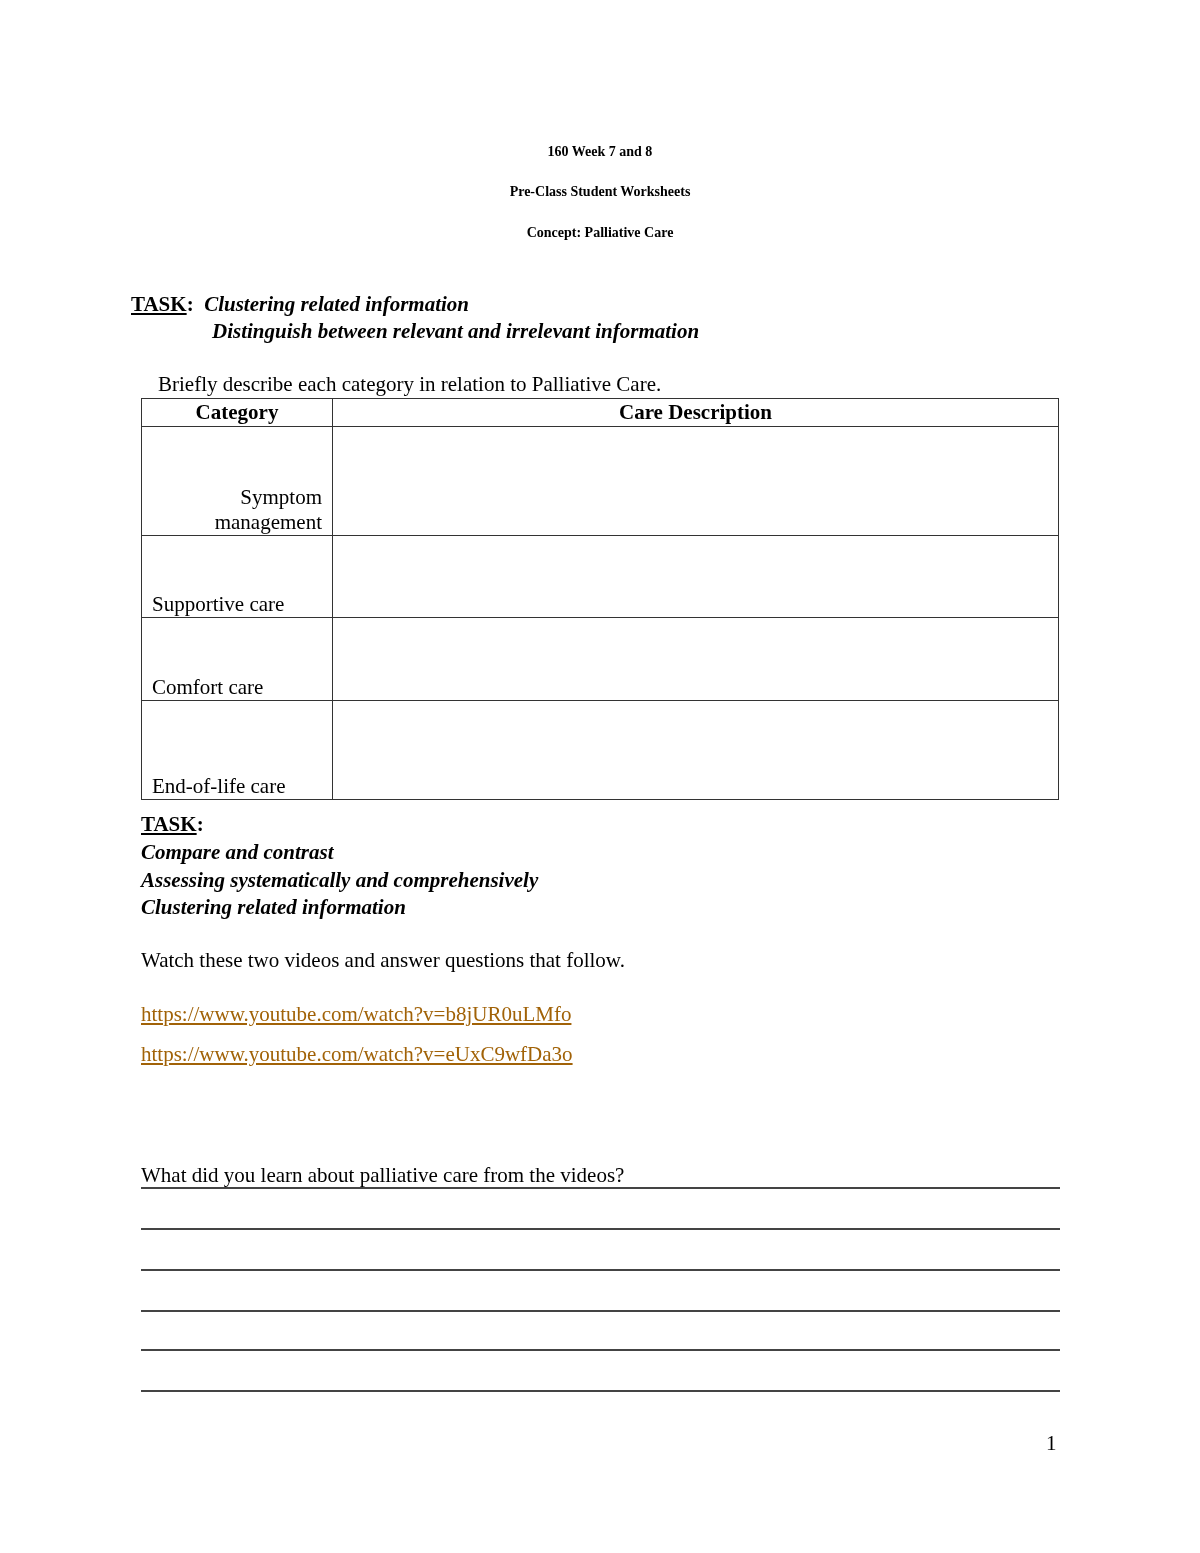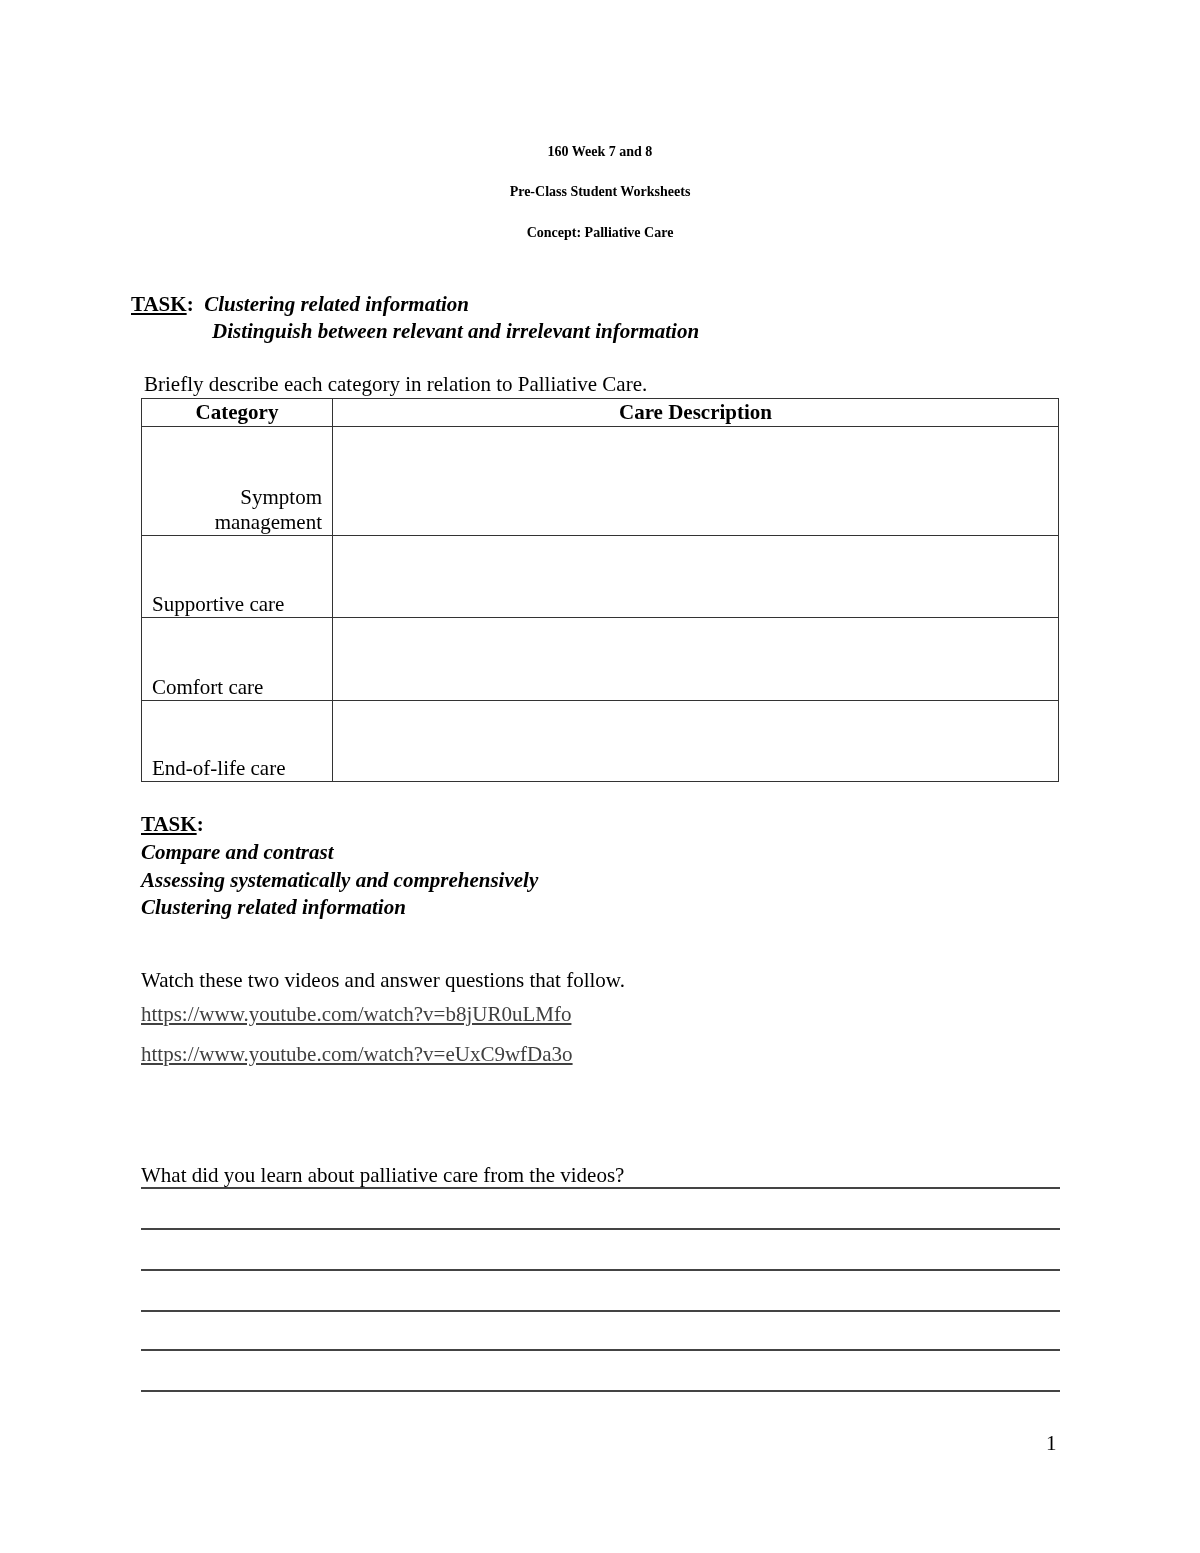--- a/index.html
+++ b/index.html
@@ -14,71 +14,71 @@
     .body-text { font-size: 21px; }
     table.cat-table {
       position: absolute; left: 141px; top: 398px; width: 918px;
       border-collapse: collapse; font-size: 21px;
     }
     table.cat-table td, table.cat-table th {
       border: 1.5px solid #333; padding: 0 10px; vertical-align: bottom;
     }
     table.cat-table th { font-weight: bold; text-align: center; height: 27px; vertical-align: middle; padding: 0; margin-top: 44px; }
     .col1 { width: 190px; }
-    .link { color: #404040; text-decoration: underline; font-size: 21px; }
+    .link { color: #a16207; text-decoration: underline; font-size: 21px; }
     .answer-line { position: absolute; left: 141px; width: 919px; height: 0; border-top: 2px solid #444; }
   </style>
 </head>
 <body>
 
 <div class="abs title" style="top:144px;">160 Week  7 and 8</div>
 <div class="abs title" style="top:184px;">Pre-Class Student Worksheets</div>
 <div class="abs title" style="top:225px;">Concept: Palliative Care</div>
 
 <div class="abs body-text" style="left:131px; top:292px;">
   <span class="task-label">TASK</span><span style="font-weight:bold;">:</span>&nbsp;
   <span class="bi">Clustering related information</span>
 </div>
 <div class="abs body-text bi" style="left:212px; top:319px;">Distinguish between relevant and irrelevant information</div>
 
-<div class="abs body-text" style="left:144px; top:372px;">Briefly describe each category in relation to Palliative Care.</div>
+<div class="abs body-text" style="left:158px; top:372px;">Briefly describe each category in relation to Palliative Care.</div>
 
 <table class="cat-table">
   <tbody>
       <tr>
     <th class="col1">Category</th>
     <th>Care Description</th>
   </tr>
   <tr style="height:109px;">
     <td style="line-height:1.2;text-align:right;">Symptom management</td>
     <td></td>
   </tr>
   <tr style="height:82px;">
     <td>Supportive care</td>
     <td></td>
   </tr>
   <tr style="height:83px;">
     <td>Comfort care</td>
     <td></td>
   </tr>
-  <tr style="height:81px;">
+  <tr style="height:99px;">
     <td>End-of-life care</td>
     <td></td>
   </tr>
 </tbody>
   </table>
 
 <div class="abs body-text" style="left:141px; top:812px;">
   <span class="task-label">TASK</span><span style="font-weight:bold;">:</span>
 </div>
 <div class="abs body-text bi" style="left:141px; top:840px;">Compare and contrast</div>
 <div class="abs body-text bi" style="left:141px; top:868px;">Assessing systematically and comprehensively</div>
 <div class="abs body-text bi" style="left:141px; top:895px;">Clustering related information</div>
 
-<div class="abs body-text" style="left:141px; top:948px;margin-top:20px;">Watch these two videos and answer questions that follow.</div>
+<div class="abs body-text" style="left:141px; top:948px;">Watch these two videos and answer questions that follow.</div>
 
 <a class="abs link" style="left:141px; top:1002px;">https://www.youtube.com/watch?v=b8jUR0uLMfo</a>
 <a class="abs link" style="left:141px; top:1042px;">https://www.youtube.com/watch?v=eUxC9wfDa3o</a>
 
 <div class="abs body-text" style="left:141px; top:1163px;">What did you learn about palliative care from the videos?</div>
 
 <div class="answer-line" style="top:1187px;"></div>
 <div class="answer-line" style="top:1228px;"></div>
 <div class="answer-line" style="top:1269px;"></div>
 <div class="answer-line" style="top:1310px;"></div>

